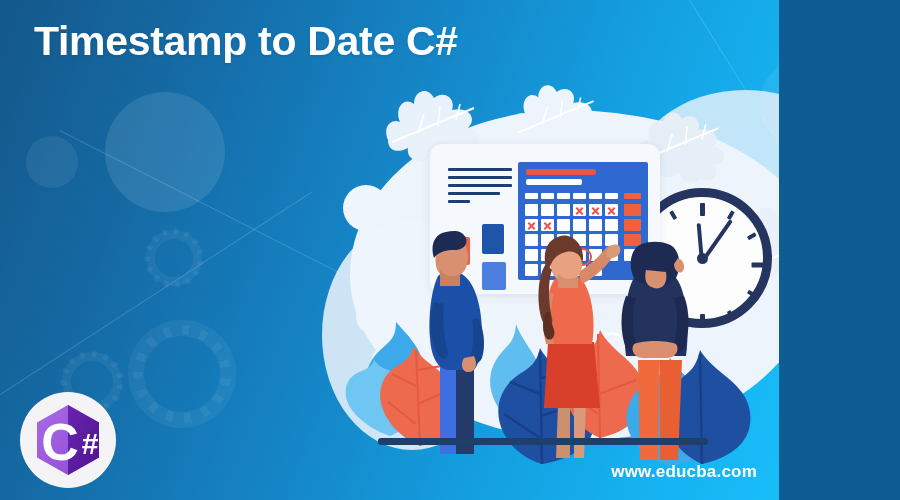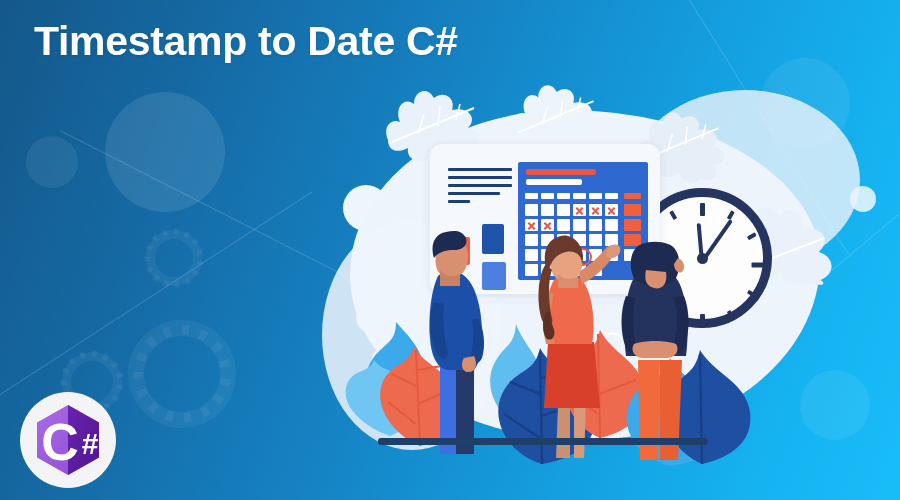--- a/index.html
+++ b/index.html
@@ -2,21 +2,21 @@
 <html><head>
 <meta charset="utf-8">
 <style>
   html,body{margin:0;padding:0;}
   body{
     width:900px;height:500px;overflow:hidden;
     font-family:"Liberation Sans", sans-serif;
     background:#0d5c92;
   }
   #banner{
-    position:relative;width:900px;height:500px;overflow:hidden;
+    position:relative;width:779px;height:500px;overflow:hidden;
     background:linear-gradient(110deg,#14588a 0%,#1569a3 20%,#1583c4 45%,#149fe0 68%,#16b4f2 88%,#18bdf8 100%);
   }
 
   
   .bg-layer{position:absolute;inset:0;overflow:hidden;}
   .diag-line{
     position:absolute;height:1px;background:rgba(255,255,255,.16);
     transform-origin:0 0;
   }
   .gear{
@@ -349,14 +349,15 @@
       </defs>
       <g>
         <path d="M48 13 L79 30.5 L79 65.5 L48 83 L17 65.5 L17 30.5 Z" fill="url(#hexL)"></path>
         <path d="M48 13 L79 30.5 L79 65.5 L48 83 Z" fill="url(#hexR)"></path>
       </g>
       <text x="40" y="68" text-anchor="middle" font-family="'Liberation Sans', sans-serif" font-size="52" font-weight="bold" fill="#ffffff">C</text>
       <text x="70" y="62" text-anchor="middle" font-family="'Liberation Sans', sans-serif" font-size="30" font-weight="bold" fill="#ffffff">#</text>
     </svg>
   </div>
 
+  <div id="url">www.educba.com</div>
 
 </div>
 
 </body></html>

